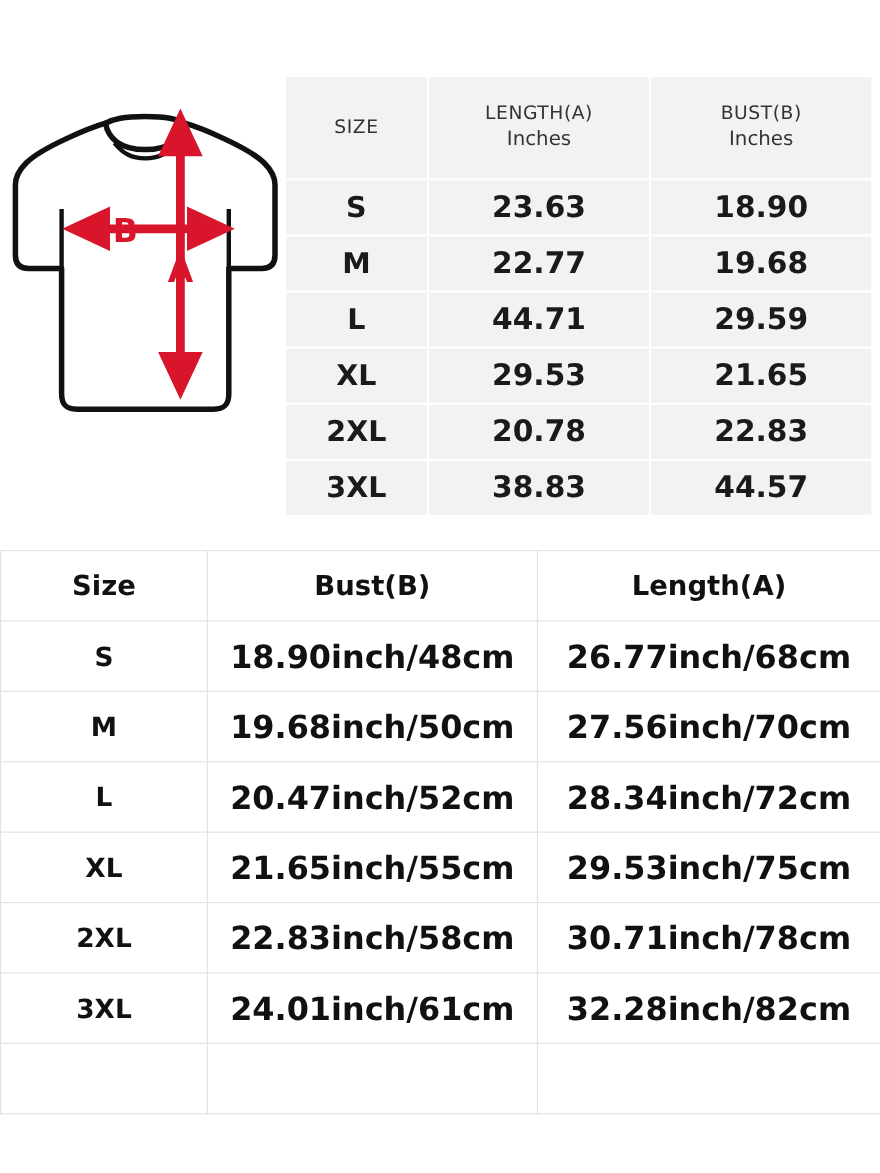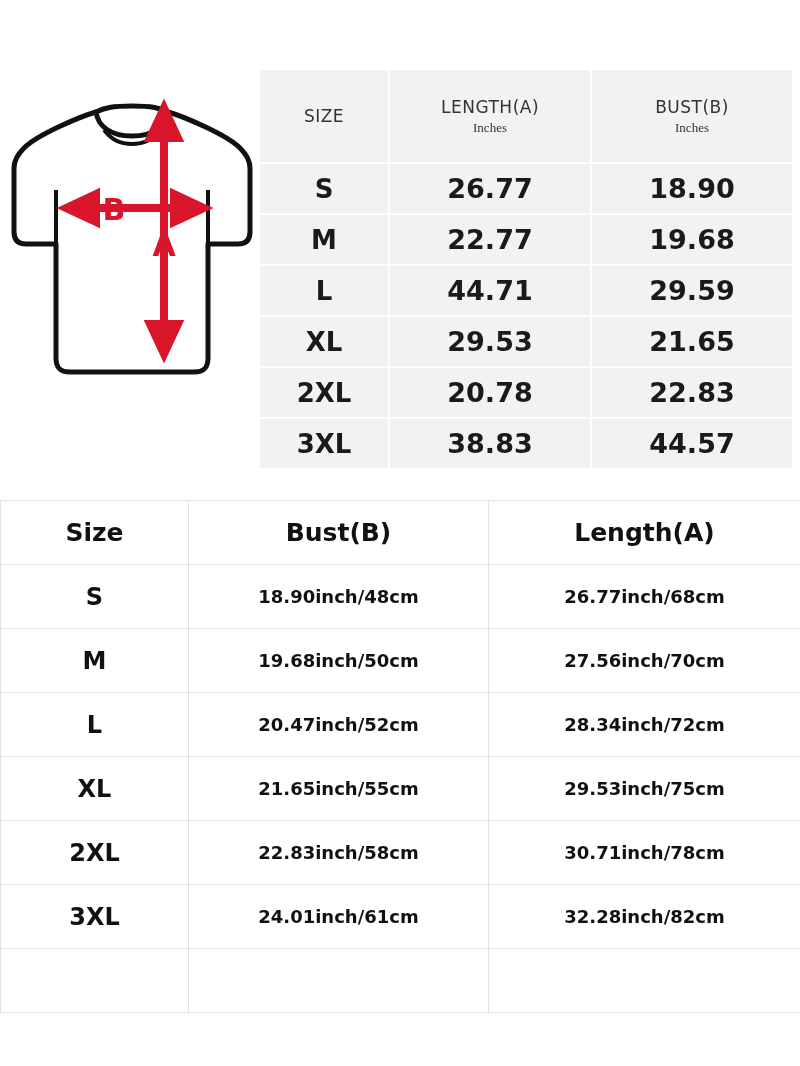--- a/index.html
+++ b/index.html
@@ -59,24 +59,23 @@
     font-weight: normal;
     color: #333333;
   }
   .uh-main {
     font-size: 17px;
     letter-spacing: 0.5px;
     display: block;
     line-height: 1.35;
   }
   .uh-sub {
-    font-size: 13px;
+    font-size: 18px;
     display: block;
     line-height: 1.35;
-    font-family: Liberation Serif, serif;
   }
   .upper-table tbody td {
     height: 49px;
     font-size: 27px;
     font-weight: bold;
     color: #1a1a1a;
   }
   .upper-table tbody td.size-cell {
     font-size: 26px;
   }
@@ -105,21 +104,21 @@
     padding: 0;
   }
   .lower-table thead th {
     height: 63px;
     font-size: 25px;
     font-weight: bold;
     color: #111111;
   }
   .lower-table tbody td {
     height: 63px;
-    font-size: 18px;
+    font-size: 29px;
     font-weight: bold;
     color: #111111;
   }
   .lower-table tbody td.lsize {
     font-size: 24px;
   }
   .lower-table tbody tr.empty-row td {
     height: 63px;
   }
 </style>
@@ -181,21 +180,21 @@
         </th>
         <th>
           <span class="uh-main">BUST(B)</span>
           <span class="uh-sub">Inches</span>
         </th>
       </tr>
     </thead>
     <tbody>
       <tr>
         <td class="size-cell">S</td>
-        <td>26.77</td>
+        <td>23.63</td>
         <td>18.90</td>
       </tr>
       <tr>
         <td class="size-cell">M</td>
         <td>22.77</td>
         <td>19.68</td>
       </tr>
       <tr>
         <td class="size-cell">L</td>
         <td>44.71</td>

